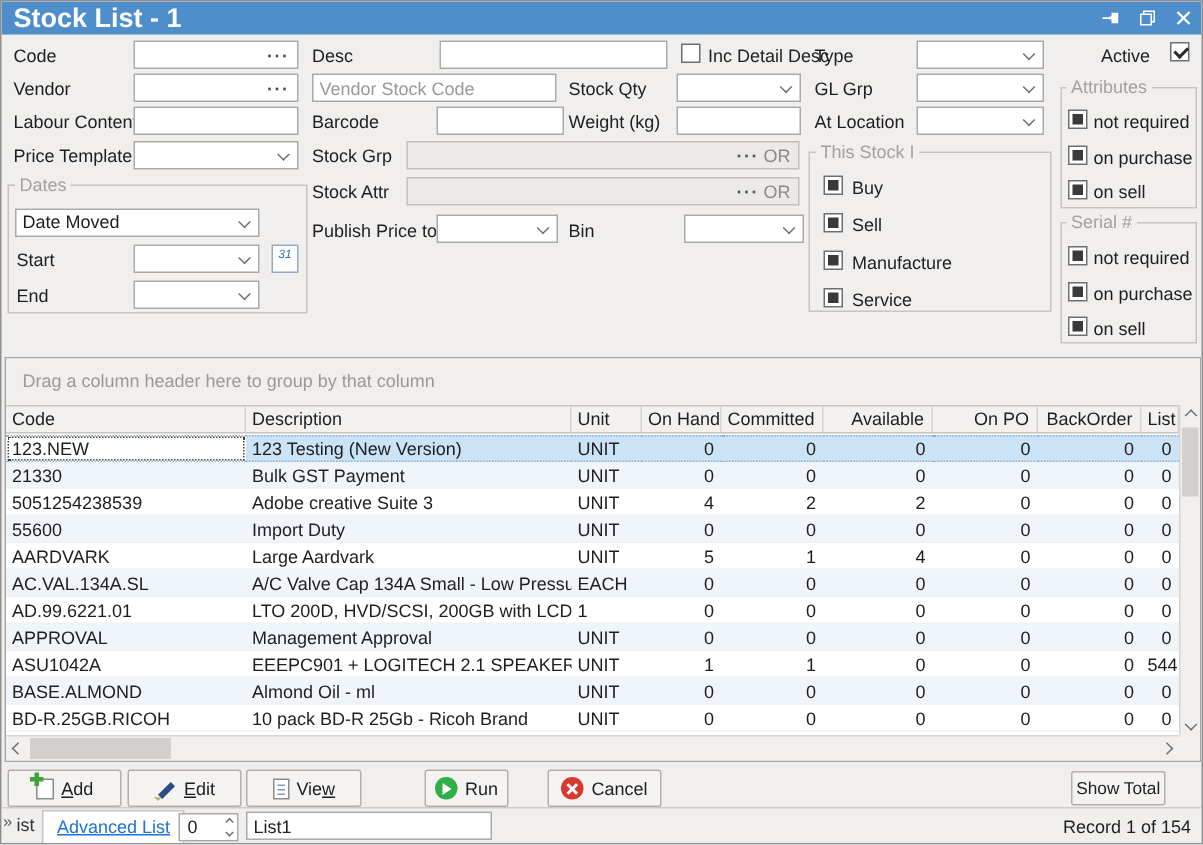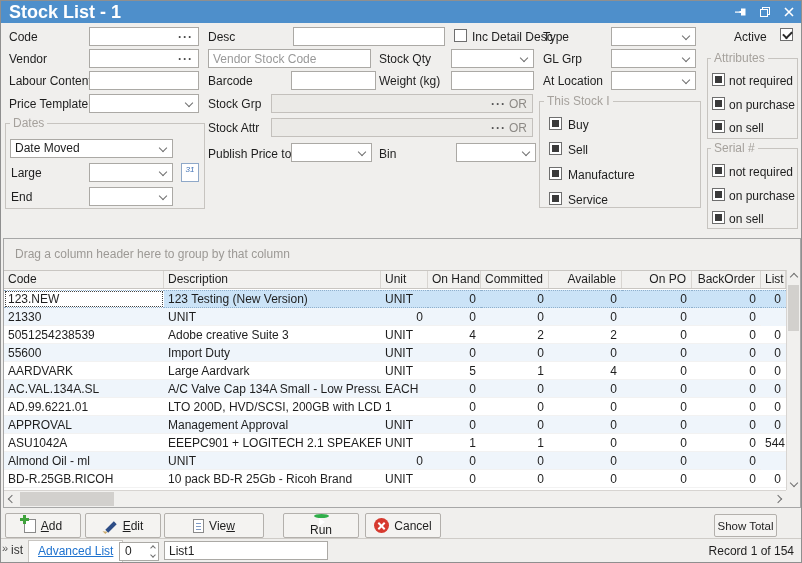--- a/index.html
+++ b/index.html
@@ -185,21 +185,21 @@
   <div class="sel" style="left:610px;top:70px;width:85px;">
       <span class="chev"></span>
     </div>
 
   <span class="lbl" style="left:733px;top:29px;">Active</span>
   <span class="cb checked" style="left:779px;top:27px;"></span>
 
   <div class="grp" style="left:4px;top:122px;width:200px;height:86px;"></div>
   <span class="grpcap" style="left:9px;top:116px;">Dates</span>
   <div class="sel" style="left:9px;top:138px;width:163px;"><span>Date Moved</span><span class="chev"></span></div>
-  <span class="lbl" style="left:10px;top:165px;">Large</span>
+  <span class="lbl" style="left:10px;top:165px;">Start</span>
   <div class="sel" style="left:88px;top:162px;width:84px;">
       <span class="chev"></span>
     </div>
   <span class="cal" style="left:180px;top:162px;"><span class="caltop"></span><span class="calday" style="display:block;font-style:italic;">31</span></span>
   <span class="lbl" style="left:10px;top:189px;">End</span>
   <div class="sel" style="left:88px;top:186px;width:84px;">
       <span class="chev"></span>
     </div>
 
   <div class="grp" style="left:538px;top:100px;width:162px;height:107px;"></div>
@@ -251,20 +251,21 @@
           <span>UNIT</span>
           <span class="num">0</span>
           <span class="num">0</span>
           <span class="num">0</span>
           <span class="num">0</span>
           <span class="num">0</span>
           <span class="num">0</span>
       </div>
       <div class="grow">
         <span>21330</span>
+          <span>Bulk GST Payment</span>
           <span>UNIT</span>
           <span class="num">0</span>
           <span class="num">0</span>
           <span class="num">0</span>
           <span class="num">0</span>
           <span class="num">0</span>
           <span class="num">0</span>
       </div>
       <div class="grow">
         <span>5051254238539</span>
@@ -337,20 +338,21 @@
           <span>EEEPC901 + LOGITECH 2.1 SPEAKER/HUB</span>
           <span>UNIT</span>
           <span class="num">1</span>
           <span class="num">1</span>
           <span class="num">0</span>
           <span class="num">0</span>
           <span class="num">0</span>
           <span class="num">544</span>
       </div>
       <div class="grow">
+        <span>BASE.ALMOND</span>
           <span>Almond Oil - ml</span>
           <span>UNIT</span>
           <span class="num">0</span>
           <span class="num">0</span>
           <span class="num">0</span>
           <span class="num">0</span>
           <span class="num">0</span>
           <span class="num">0</span>
       </div>
       <div class="grow">
@@ -390,27 +392,27 @@
   <div class="btn" style="left:4px;top:512px;width:76px;">
     <span class="icon-doc">
         <span class="plus"></span>
       </span>
     <span><span class="mn">A</span><span>dd</span></span>
   </div>
   <div class="btn" style="left:84px;top:512px;width:76px;">
     <span class="icon-pencil"></span>
     <span><span class="mn">E</span><span>dit</span></span>
   </div>
-  <div class="btn" style="left:163px;top:512px;width:100px;">
+  <div class="btn" style="left:163px;top:512px;width:77px;">
     <span class="icon-view">
         <i></i>
       </span>
     <span><span>Vie</span><span class="mn">w</span></span>
   </div>
-  <div class="btn" style="left:282px;top:512px;width:76px;flex-direction:column;">
+  <div class="btn" style="left:282px;top:512px;width:56px;">
     <span class="icon-run"></span>
     <span>Run</span>
   </div>
   <div class="btn" style="left:364px;top:512px;width:76px;">
     <span class="icon-cancel"></span>
     <span>Cancel</span>
   </div>
   <div class="btn" style="left:713px;top:513px;width:63px;height:23px;font-size:11.5px;">
     <span>Show Total</span>
   </div>

